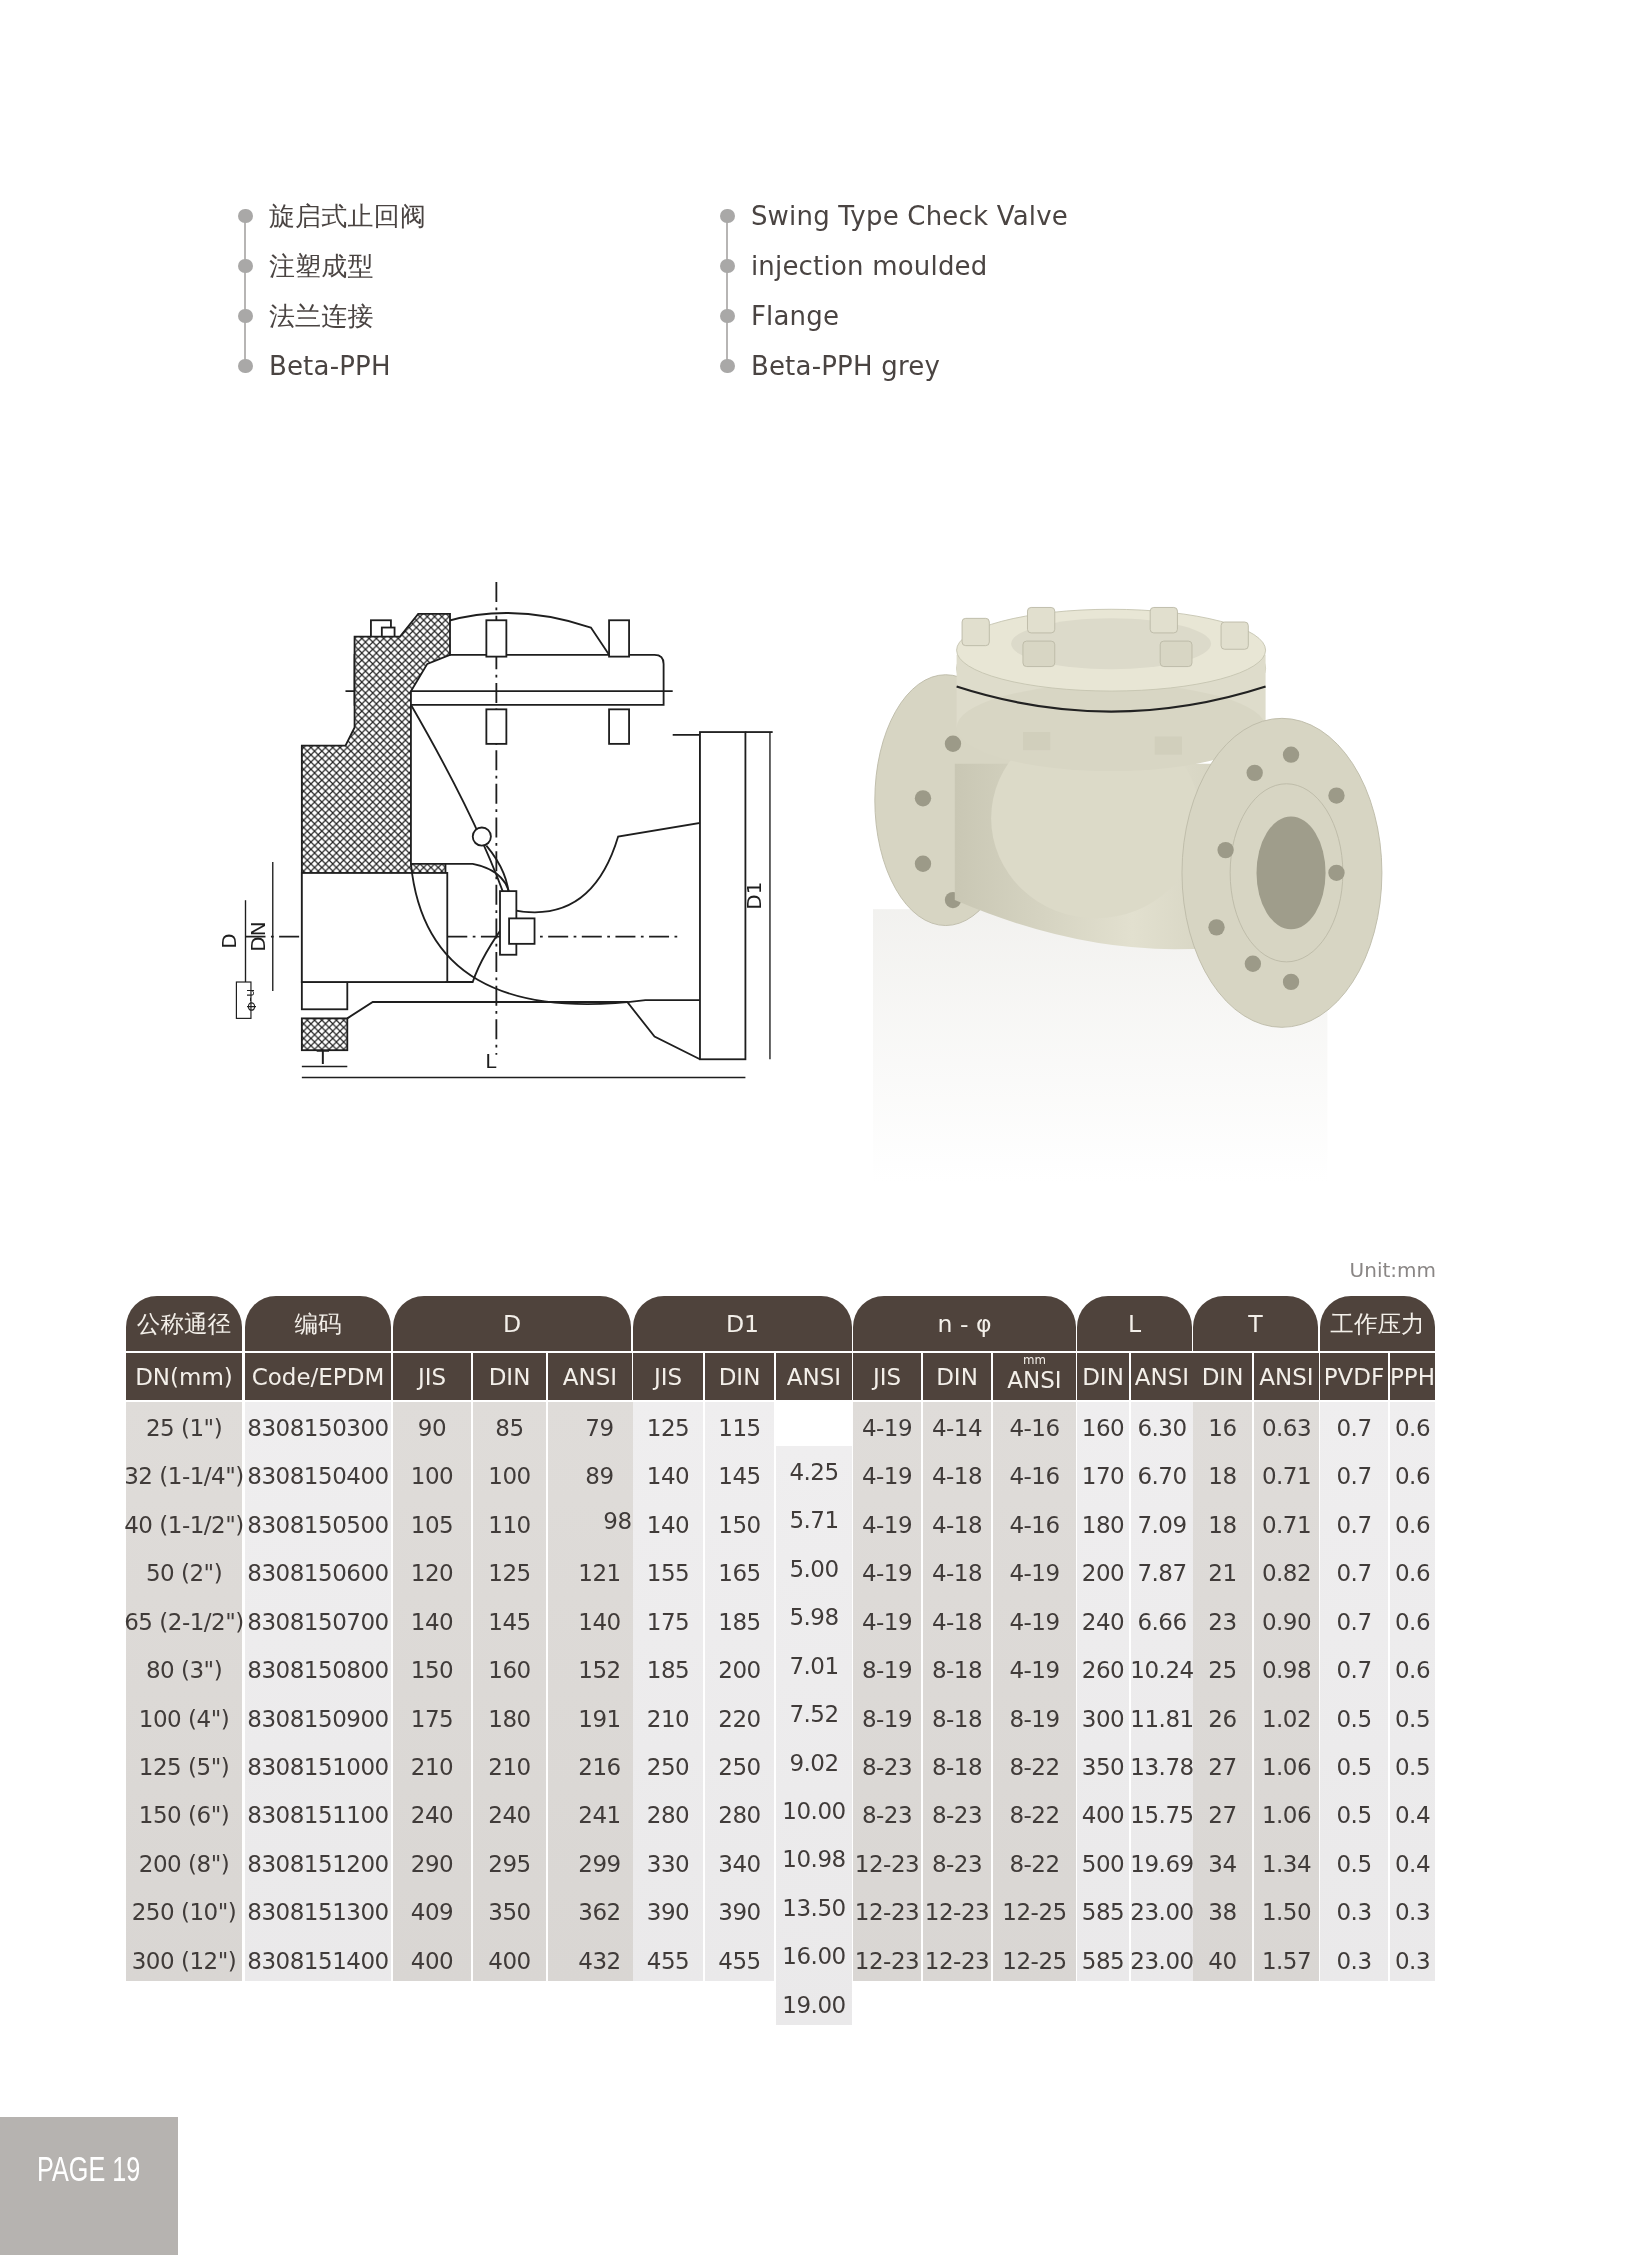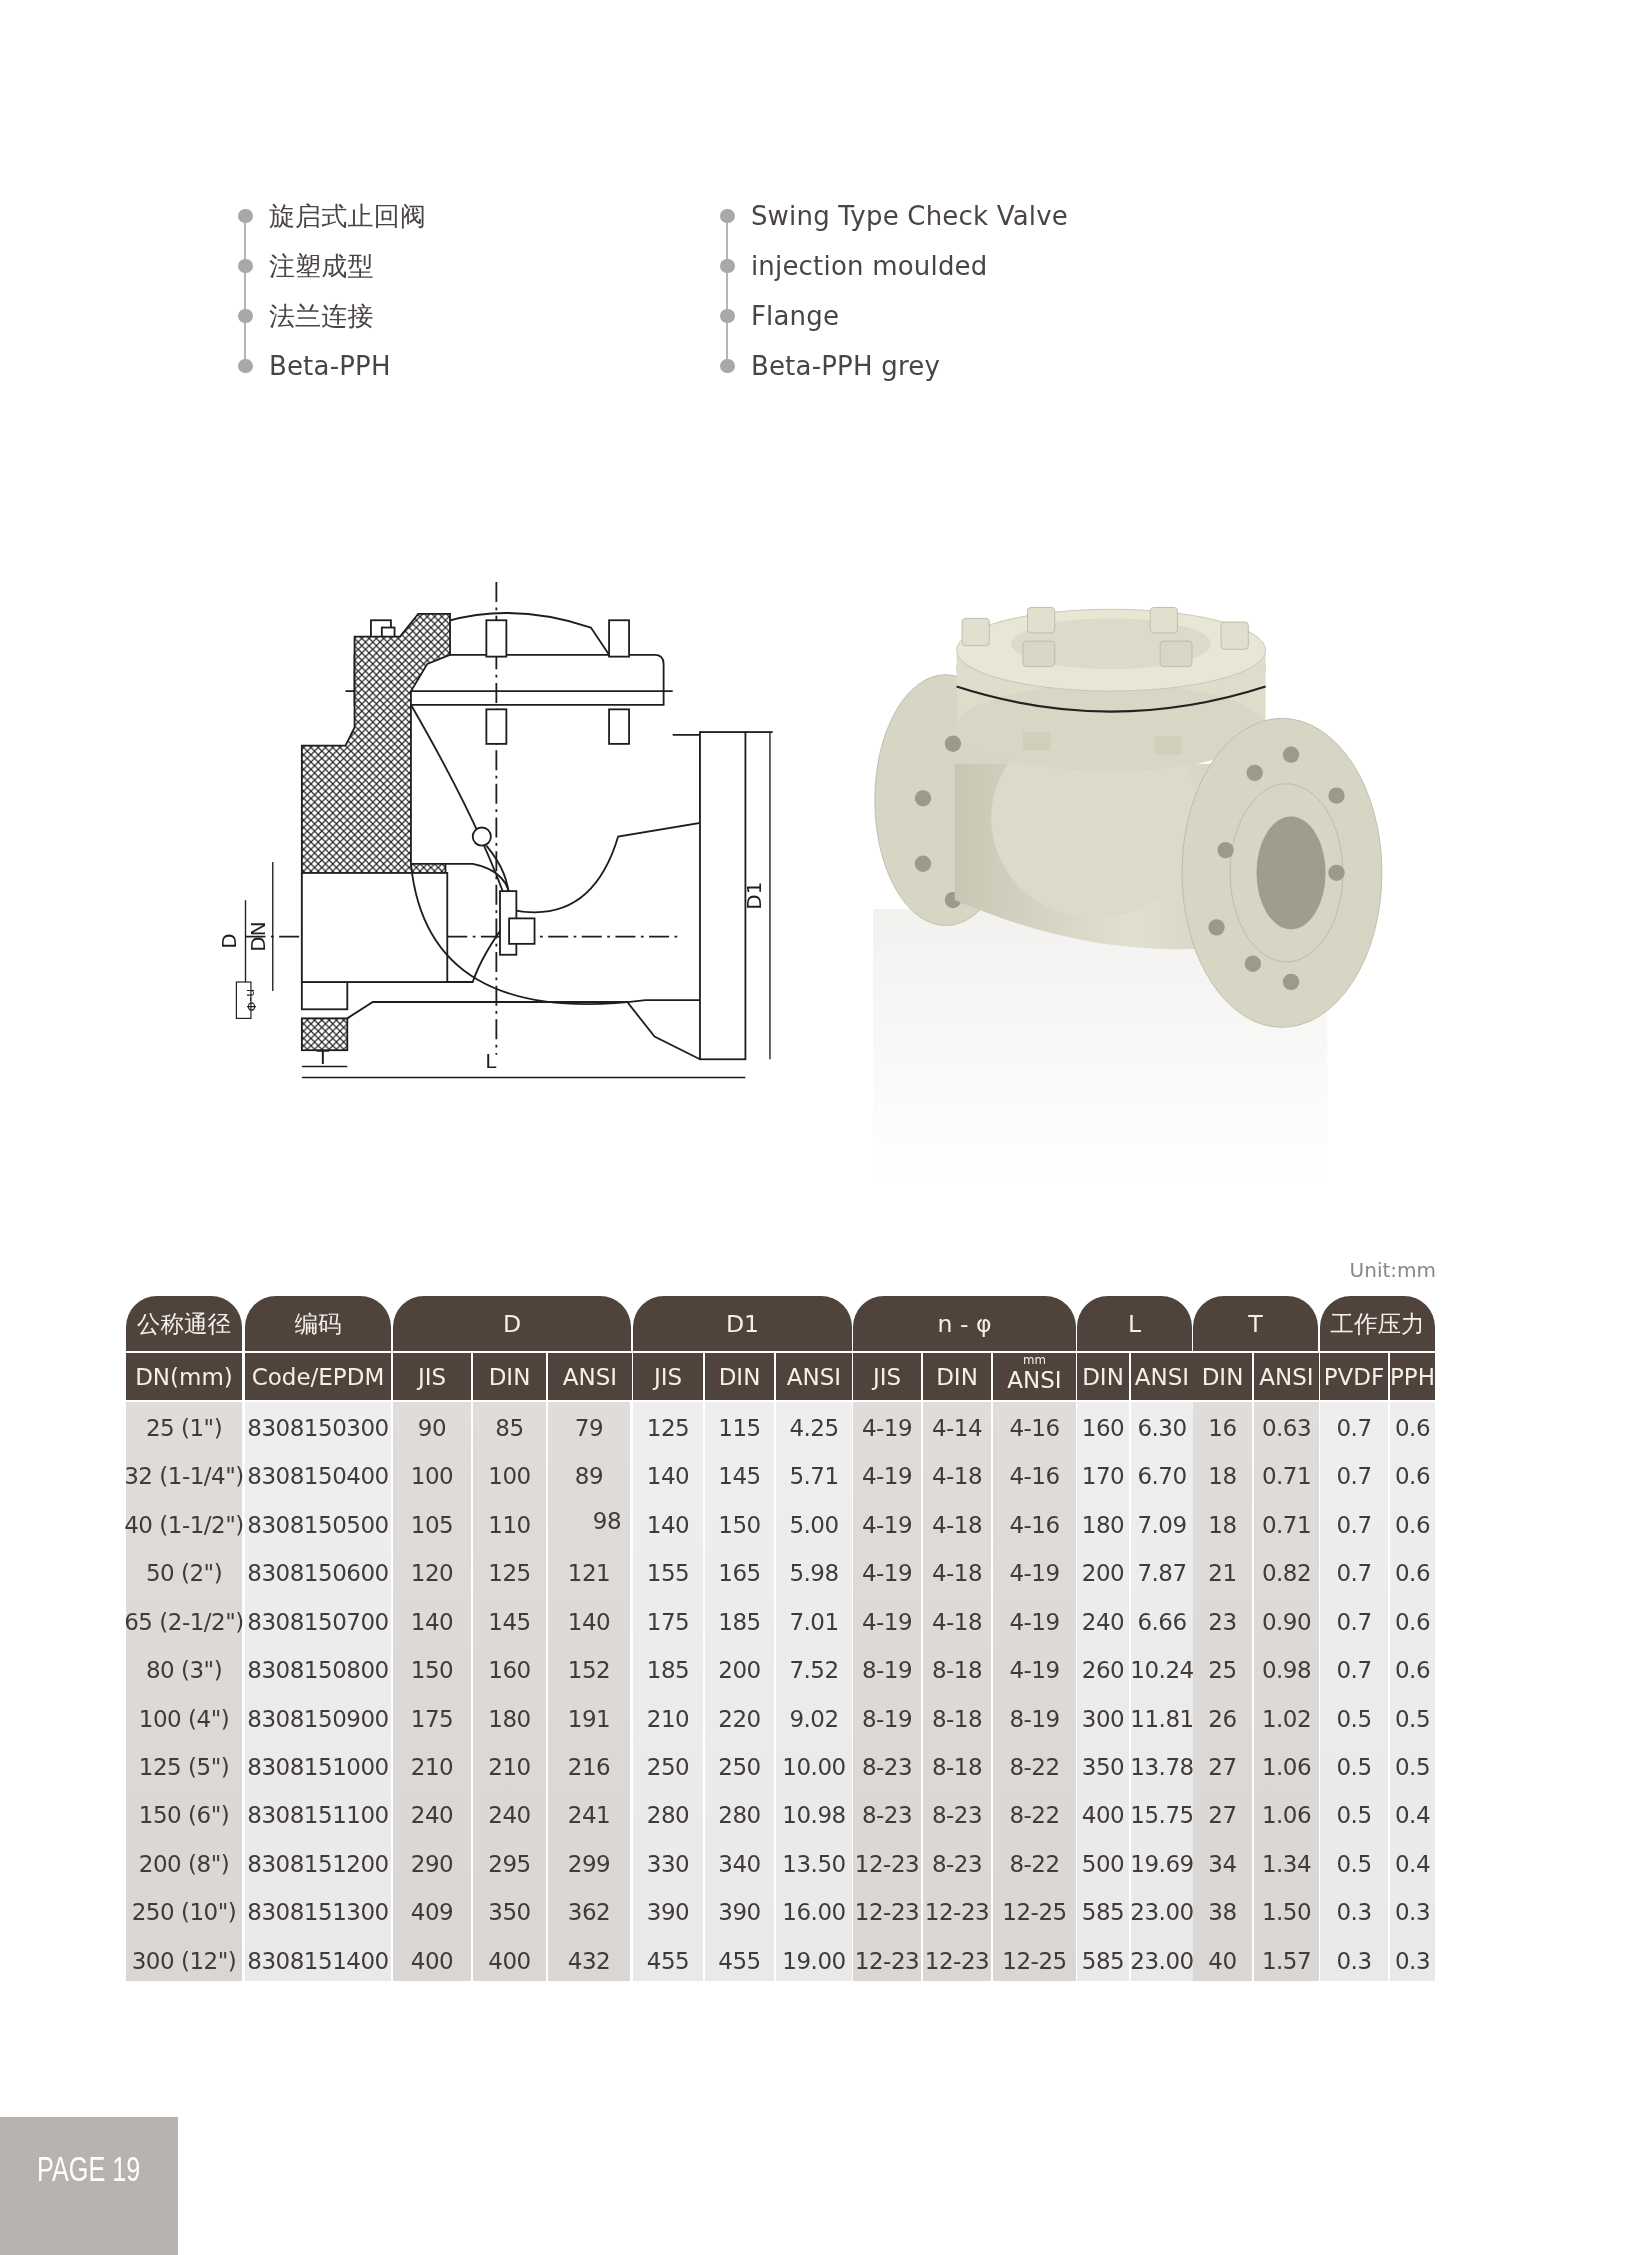--- a/index.html
+++ b/index.html
@@ -282,21 +282,21 @@
         <div class="bcell" style="top: 147px;">125</div>
         <div class="bcell" style="top: 196px;">145</div>
         <div class="bcell" style="top: 244px;">160</div>
         <div class="bcell" style="top: 293px;">180</div>
         <div class="bcell" style="top: 341px;">210</div>
         <div class="bcell" style="top: 389px;">240</div>
         <div class="bcell" style="top: 438px;">295</div>
         <div class="bcell" style="top: 486px;">350</div>
         <div class="bcell" style="top: 535px;">400</div>
       </div>
-      <div class="bcol dk" style="left: 422px; width: 82px;">
+      <div class="bcol dk" style="left: 422px; width: 82px; padding-left: 21px;">
         <div class="bcell" style="top: 1.8px;">79</div>
         <div class="bcell" style="top: 50px; text-align: right;">89</div>
         <div class="bcell" style="top: 95px; margin-left: 36px;">98</div>
         <div class="bcell" style="top: 147px;">121</div>
         <div class="bcell" style="top: 196px;">140</div>
         <div class="bcell" style="top: 244px;">152</div>
         <div class="bcell" style="top: 293px;">191</div>
         <div class="bcell" style="top: 341px;">216</div>
         <div class="bcell" style="top: 389px;">241</div>
         <div class="bcell" style="top: 438px;">299</div>
@@ -324,21 +324,21 @@
         <div class="bcell" style="top: 147px;">165</div>
         <div class="bcell" style="top: 196px;">185</div>
         <div class="bcell" style="top: 244px;">200</div>
         <div class="bcell" style="top: 293px;">220</div>
         <div class="bcell" style="top: 341px;">250</div>
         <div class="bcell" style="top: 389px;">280</div>
         <div class="bcell" style="top: 438px;">340</div>
         <div class="bcell" style="top: 486px;">390</div>
         <div class="bcell" style="top: 535px;">455</div>
       </div>
-      <div class="bcol lt" style="left: 650px; width: 76px;">
+      <div class="bcol lt" style="left: 650px; width: 76px; margin-top: 44px;">
         <div class="bcell" style="top: 1.8px;">4.25</div>
         <div class="bcell" style="top: 50px;">5.71</div>
         <div class="bcell" style="top: 99px;">5.00</div>
         <div class="bcell" style="top: 147px;">5.98</div>
         <div class="bcell" style="top: 196px;">7.01</div>
         <div class="bcell" style="top: 244px;">7.52</div>
         <div class="bcell" style="top: 293px;">9.02</div>
         <div class="bcell" style="top: 341px;">10.00</div>
         <div class="bcell" style="top: 389px;">10.98</div>
         <div class="bcell" style="top: 438px;">13.50</div>

